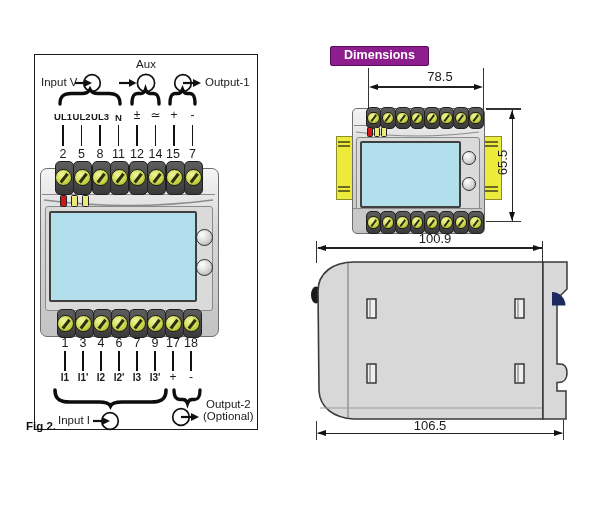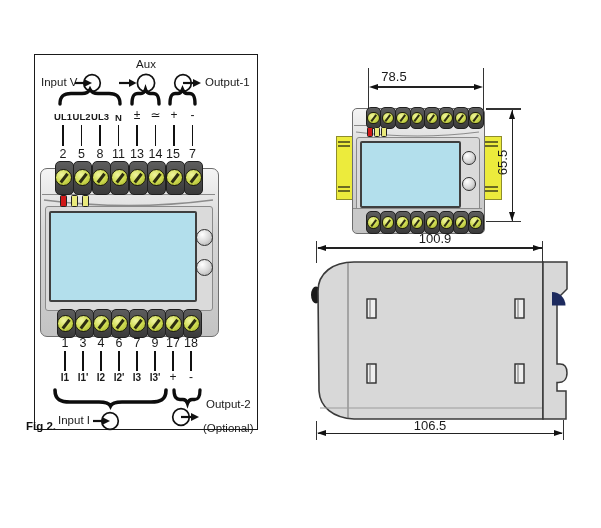--- a/index.html
+++ b/index.html
@@ -93,21 +93,21 @@
   <div class="tick" style="left:117.5px;top:125px;height:21px"></div>
   <div class="tick" style="left:136px;top:125px;height:21px"></div>
   <div class="tick" style="left:154.5px;top:125px;height:21px"></div>
   <div class="tick" style="left:173px;top:125px;height:21px"></div>
   <div class="tick" style="left:191.5px;top:125px;height:21px"></div>
 
   <div class="num" style="left:51px;top:147px">2</div>
   <div class="num" style="left:69.5px;top:147px">5</div>
   <div class="num" style="left:88px;top:147px">8</div>
   <div class="num" style="left:106.5px;top:147px">11</div>
-  <div class="num" style="left:125px;top:147px">13</div>
+  <div class="num" style="left:125px;top:147px">12</div>
   <div class="num" style="left:143.5px;top:147px">14</div>
   <div class="num" style="left:161px;top:147px">15</div>
   <div class="num" style="left:180.5px;top:147px">7</div>
 
   <div class="body3d" style="left:40px;top:168px;width:177px;height:167px"></div>
   <div class="abs" style="left:42px;top:193.5px;width:173px;height:1.2px;background:#8a8a8a"></div>
   <svg style="left:42px;top:196px" width="173" height="16" viewBox="0 0 173 16">
     <path d="M2,4 Q87,15 171,4" fill="none" stroke="#8c8c8c" stroke-width="1.5"></path>
   </svg>
   <div class="panel" style="left:45px;top:206px;width:166px;height:103px"></div>
@@ -176,30 +176,31 @@
     <line x1="0" y1="11" x2="9.5" y2="11" stroke="#111" stroke-width="2.2"></line>
     <polygon points="9,7 17,11 9,15" fill="#111"></polygon>
     <circle cx="17" cy="11" r="8.3" fill="none" stroke="#111" stroke-width="1.7"></circle>
   </svg>
   <svg style="left:172px;top:406px" width="30" height="22">
     <circle cx="9" cy="11" r="8.3" fill="none" stroke="#111" stroke-width="1.7"></circle>
     <line x1="9" y1="11" x2="19.5" y2="11" stroke="#111" stroke-width="2.2"></line>
     <polygon points="19,7 27,11 19,15" fill="#111"></polygon>
   </svg>
   <div class="t" style="left:206px;top:398px">Output-2</div>
-  <div class="t" style="left:203px;top:422px">(Optional)</div>
+  <div class="t" style="left:203px;top:410px">(Optional)</div>
   <div class="cap" style="left:26px;top:420px">Fig 2.</div>
 
+  <div class="badge" style="left:330px;top:46px;width:97px;height:18px">Dimensions</div>
 
   <div class="vline" style="left:367.5px;top:68px;height:44px;background:#333"></div>
   <div class="vline" style="left:482.5px;top:68px;height:44px;background:#333"></div>
   <div class="hline" style="left:377px;top:86.4px;width:98px"></div>
   <div class="ah l" style="left:368.5px;top:83.5px"></div>
   <div class="ah r" style="left:473.5px;top:83.5px"></div>
-  <div class="dimtxt" style="left:374px;top:69px;width:40px">78.5</div>
+  <div class="dimtxt" style="left:420px;top:69px;width:40px">78.5</div>
 
   <div class="clip" style="left:336px;top:136px;width:16px;height:62px"></div>
   <div class="clipline" style="left:338px;top:141px;width:12px"></div>
   <div class="clipline" style="left:338px;top:145px;width:12px"></div>
   <div class="clipline" style="left:338px;top:186px;width:12px"></div>
   <div class="clipline" style="left:338px;top:190px;width:12px"></div>
   <div class="clip" style="left:483px;top:136px;width:17px;height:62px"></div>
   <div class="clipline" style="left:485px;top:141px;width:13px"></div>
   <div class="clipline" style="left:485px;top:145px;width:13px"></div>
   <div class="clipline" style="left:485px;top:186px;width:13px"></div>

